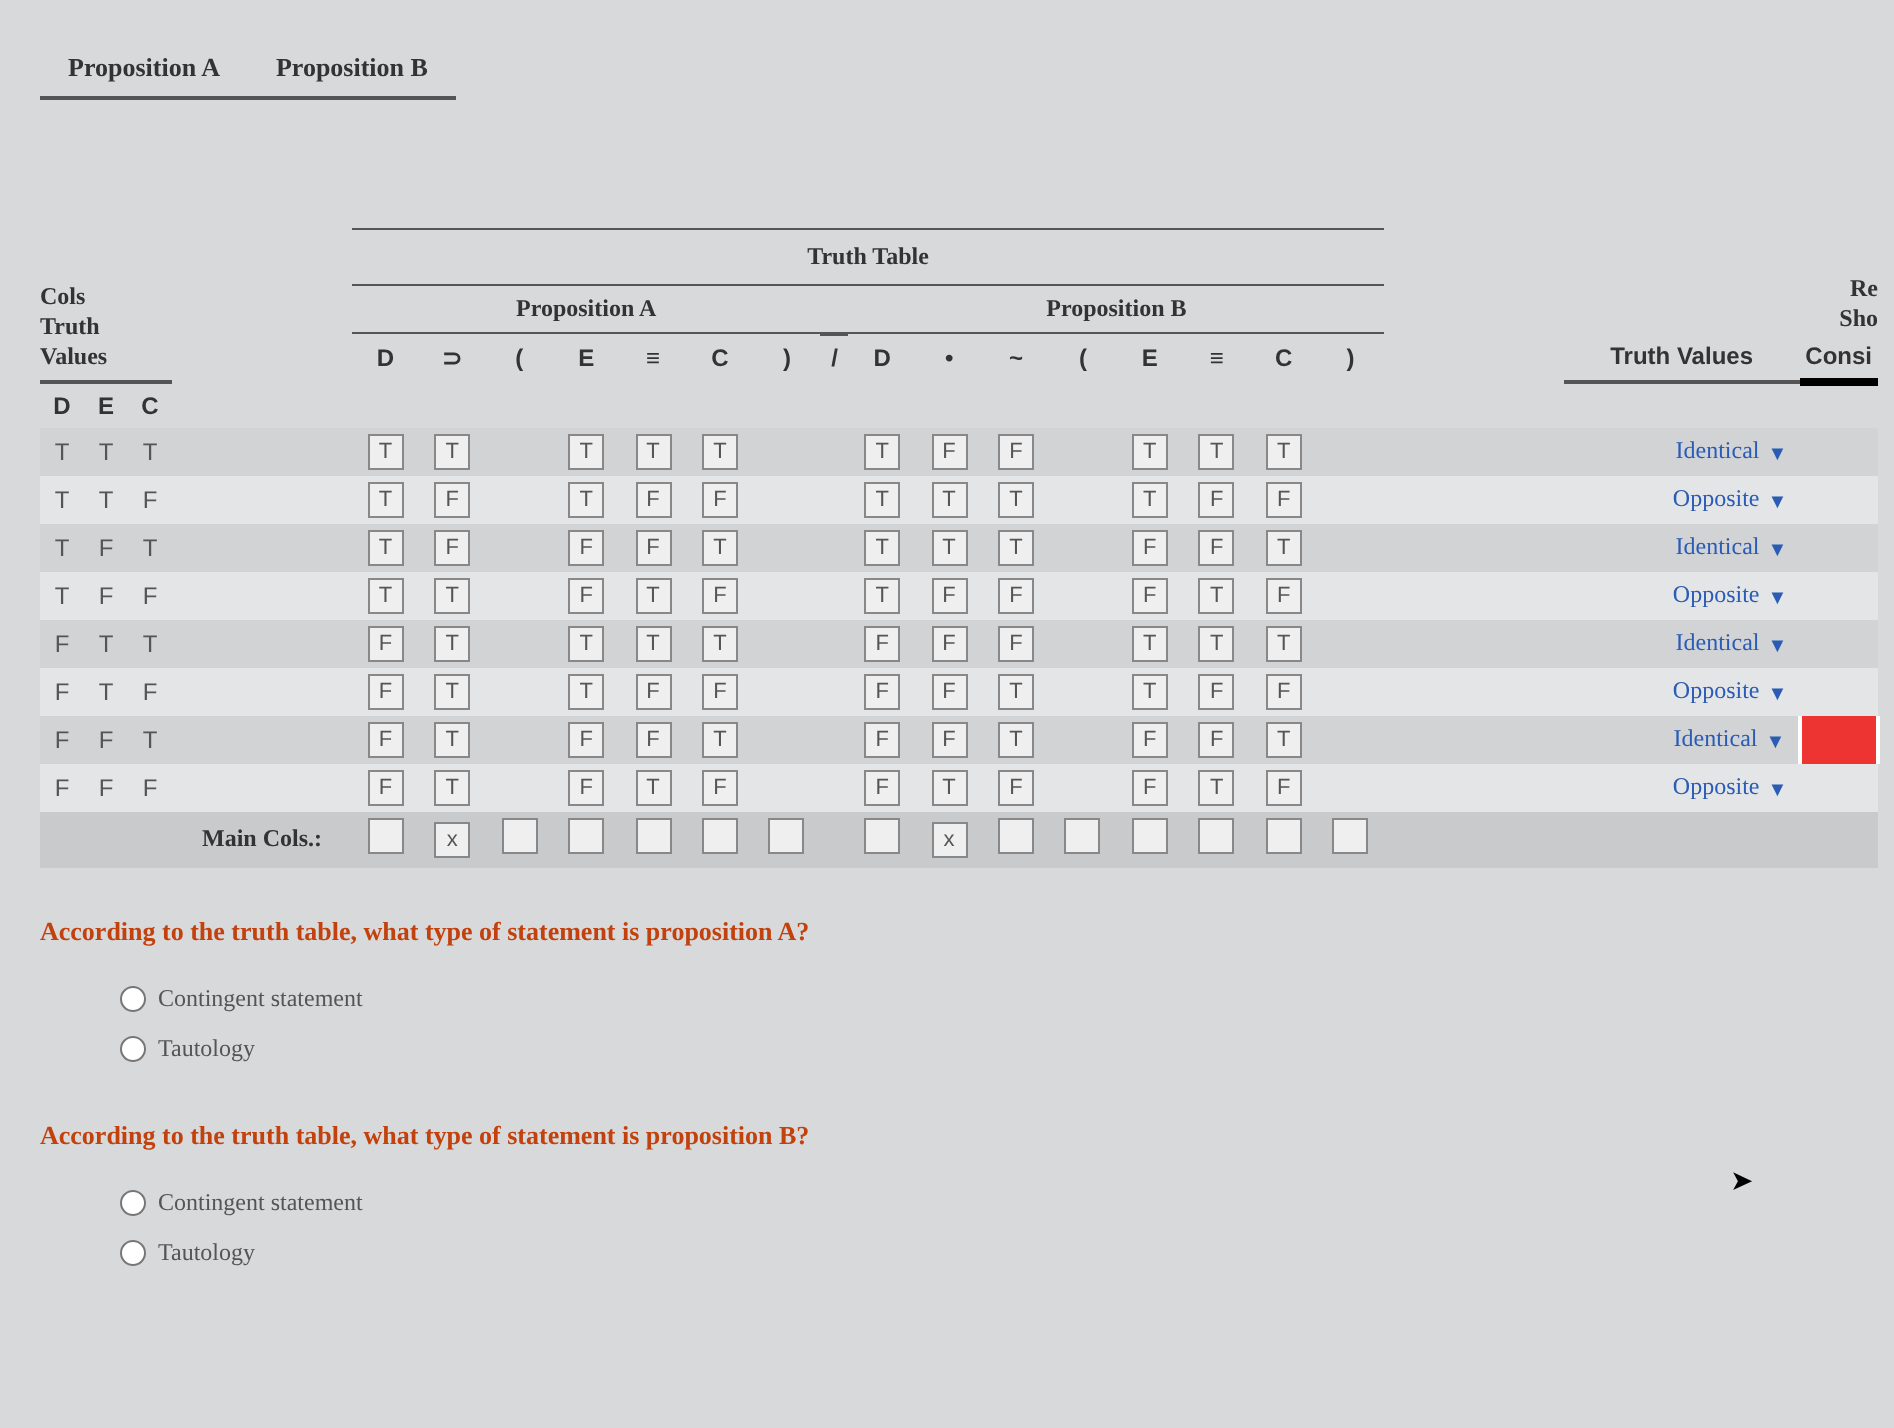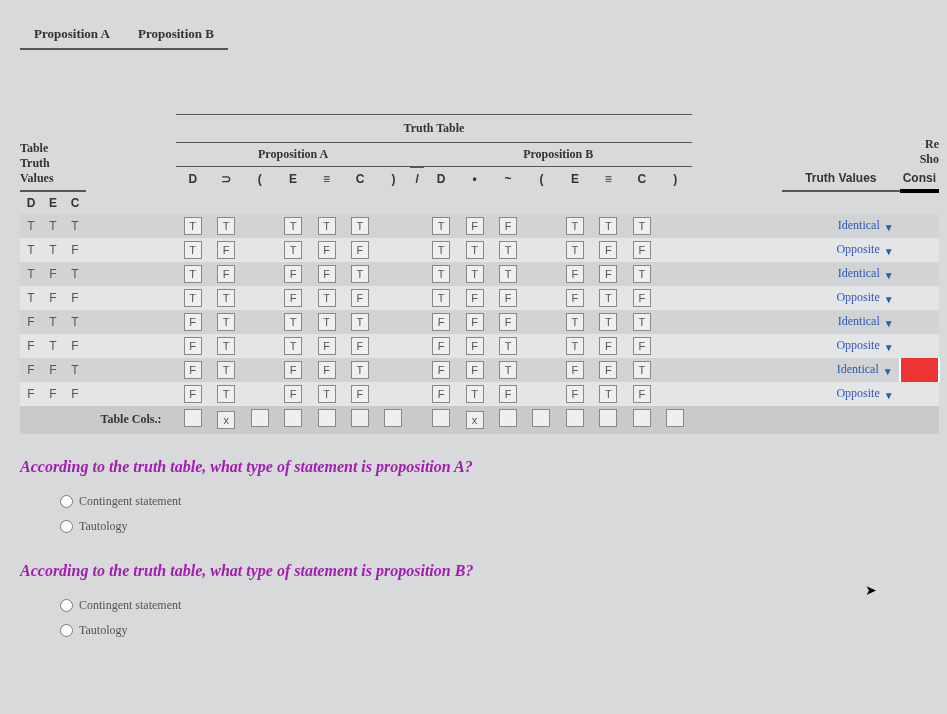--- a/index.html
+++ b/index.html
@@ -60,21 +60,21 @@
       font-weight: normal;
       color: #2a5bb5;
       cursor: pointer;
       width: 100%;
       padding-right:4px;
       font-size:12px;
     }
     .tv-cell .tri { font-size: 10px; color:#2a5bb5;}
     .right-hdr { text-align: right; padding-right:4px; font-weight:bold;}
     .questions { margin-top: 24px; color:#444; }
-    .questions .q { margin-bottom: 18px; font-weight:bold; font-style:italic; font-size:16px; color:#a21caf;}
+    .questions .q { margin-bottom: 18px; font-weight:bold; font-size:13px; color:#c2410c;}
     .opt { margin-left: 40px; margin-bottom: 10px; font-size:12px; color:#555;}
     .opt input { vertical-align: middle; margin-right: 6px;}
     .cons-col { width: 8px; }
     .bar-cell { background: #e33 !important; border-left: 2px solid #fff; border-right:2px solid #fff;}
     .cursor { position:absolute; top: 582px; left: 865px; font-size:14px; color:#000;}
   </style>
 </head>
 <body>
 
 
@@ -89,21 +89,21 @@
   </tbody>
     </table>
 </div>
 
 <div class="tt-wrap">
 <table class="tt-table">
 
   <tbody>
         <tr>
     <th colspan="3" rowspan="3" class="hdr-given" style="vertical-align:bottom; text-align:left; padding-bottom:4px; border-bottom:2px solid #555;">
-      <div>Table</div>
+      <div>Cols</div>
       <div>Truth</div>
       <div>Values</div>
     </th>
     <th class="spacer-col" rowspan="3"></th>
     <th colspan="16" class="hdr-truth" style="border-bottom:1px solid #555;">Truth Table</th>
     <th rowspan="3" class="spacer-col"></th>
     <th rowspan="2" style="vertical-align:bottom;"></th>
     <th rowspan="2" style="vertical-align:bottom; text-align:right; padding-left:6px;">
       <div>Re</div>
       <div>Sho</div>
@@ -339,21 +339,21 @@
           <td><span class="cell-box">F</span></td>
           <td><span class="cell-box">T</span></td>
           <td><span class="cell-box">F</span></td>
           <td></td>
           <td></td>
           <td><span class="tv-cell">Opposite <span class="tri">▼</span></span></td>
           <td class="cons-col "></td>
         </tr>
         <tr class="main-cols">
           <td colspan="3"></td>
-          <td class="main-cols-label">Table Cols.:</td>
+          <td class="main-cols-label">Main Cols.:</td>
           <td><span class="cell-box"></span></td>
           <td><span class="cell-box">x</span></td>
           <td><span class="cell-box"></span></td>
           <td><span class="cell-box"></span></td>
           <td><span class="cell-box"></span></td>
           <td><span class="cell-box"></span></td>
           <td><span class="cell-box"></span></td>
           <td></td>
           <td><span class="cell-box"></span></td>
           <td><span class="cell-box">x</span></td>

